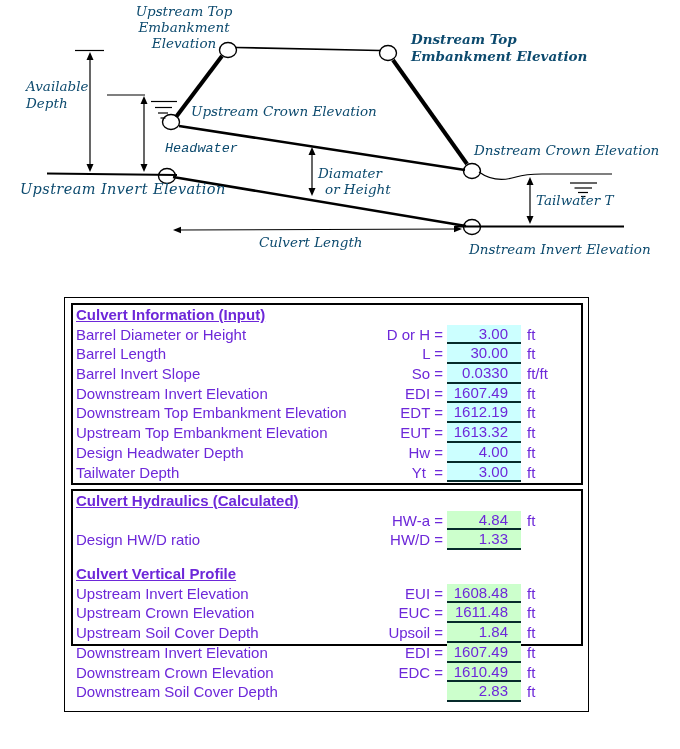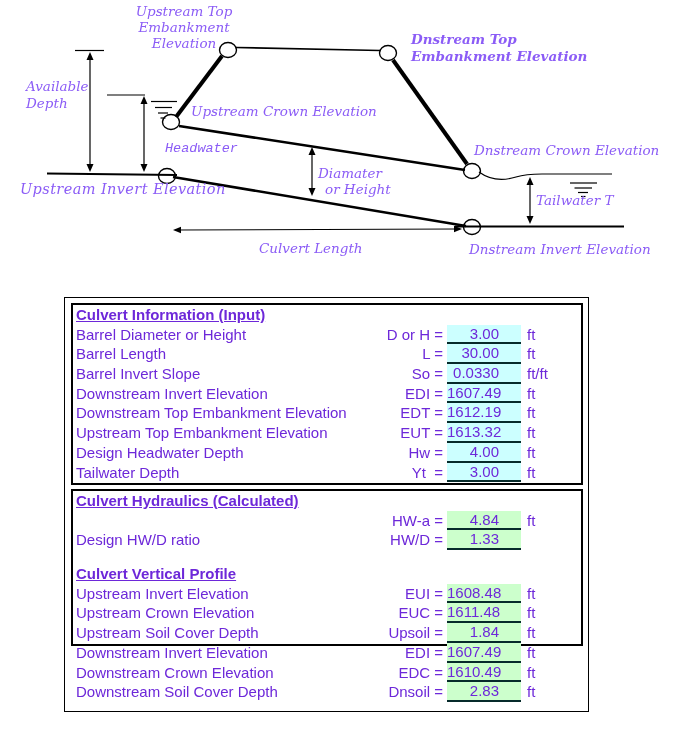--- a/index.html
+++ b/index.html
@@ -1,38 +1,38 @@
 <!DOCTYPE html>
 <html><head>
 <meta charset="utf-8">
 <style>
   html,body{margin:0;padding:0;background:#fff;}
   *{box-sizing:border-box;}
   #app{position:relative;width:680px;height:749px;background:#ffffff;color:#000;overflow:hidden;}
 
   
-  .dlabel{position:absolute;font:italic 13.5px "DejaVu Serif",serif;color:#8b5cf6;
+  .dlabel{position:absolute;font:italic 13.5px "DejaVu Serif",serif;color:#0c4a6e;
           line-height:16px;white-space:nowrap;}
   .dlabel.center{text-align:center;}
   .dlabel.big{font-size:14.5px;letter-spacing:0.4px;}
 
   
   .tbl-outer{position:absolute;left:64px;top:297px;width:525px;height:415px;
              border:1px solid #000;}
   .tbl-box{position:absolute;left:71px;width:512px;border:2px solid #000;background:#fff;}
   #tbl-box1{top:303px;height:182px;}
   #tbl-box2{top:489px;height:157px;}
   .trow{position:relative;height:19.7px;font:15px "Liberation Sans",sans-serif;color:#6d28d9;}
   .trow-blank{height:14px;}
   .thead{display:inline-block;margin-left:3px;line-height:19.7px;font-weight:bold;
          text-decoration:underline;white-space:nowrap;}
   .tlabel{position:absolute;left:3px;top:0;line-height:19.7px;white-space:nowrap;}
   .tsym{position:absolute;left:250px;width:120px;top:0;text-align:right;line-height:19.7px;white-space:pre;}
   .tval{position:absolute;left:374px;width:74px;top:0;height:100%;
-        border-bottom:2px solid #062b2b;text-align:right;padding-right:22px;line-height:17.5px;}
+        border-bottom:2px solid #062b2b;text-align:right;padding-right:13px;line-height:17.5px;}
   .cyan{background:#CCFFFF;}
   .green{background:#CCFFCC;}
   .tunit{position:absolute;left:454px;top:0;line-height:19.7px;white-space:nowrap;}
 </style>
 </head>
 <body>
 
 <div id="app">
 
   <svg width="680" height="290" viewBox="0 0 680 290" style="position:absolute;left:0;top:0;" stroke="#000" fill="none">
@@ -133,21 +133,21 @@
 
   <div class="dlabel" style="left:165px;top:141px;font-family:Liberation Mono, monospace;">Headwater</div>
 
   <div class="dlabel big" style="left:20px;top:181px;">Upstream Invert Elevation</div>
 
   <div class="dlabel" style="left:318px;top:165px;">
     <div>Diamater</div>
     <div style="padding-left:7px;">or Height</div>
   </div>
 
-  <div class="dlabel" style="left:259px;top:240px;">Culvert Length</div>
+  <div class="dlabel" style="left:259px;top:234px;">Culvert Length</div>
 
   <div class="dlabel" style="left:474px;top:142px;">Dnstream Crown Elevation</div>
 
   <div class="dlabel" style="left:536px;top:192px;">Tailwater T</div>
 
   <div class="dlabel" style="left:469px;top:241px;">Dnstream Invert Elevation</div>
 
   <div class="tbl-outer"></div>
 
   <div class="tbl-box" id="tbl-box1">
@@ -253,19 +253,18 @@
       <div class="tunit">ft</div>
     </div>
     <div class="trow">
       <div class="tlabel">Downstream Crown Elevation</div>
       <div class="tsym">EDC =</div>
       <div class="tval green">1610.49</div>
       <div class="tunit">ft</div>
     </div>
     <div class="trow">
       <div class="tlabel">Downstream Soil Cover Depth</div>
-      <div class="tsym">Dnsoil =</div>
       <div class="tval green">2.83</div>
       <div class="tunit">ft</div>
     </div>
   </div>
 
 </div>
 
 </body></html>

